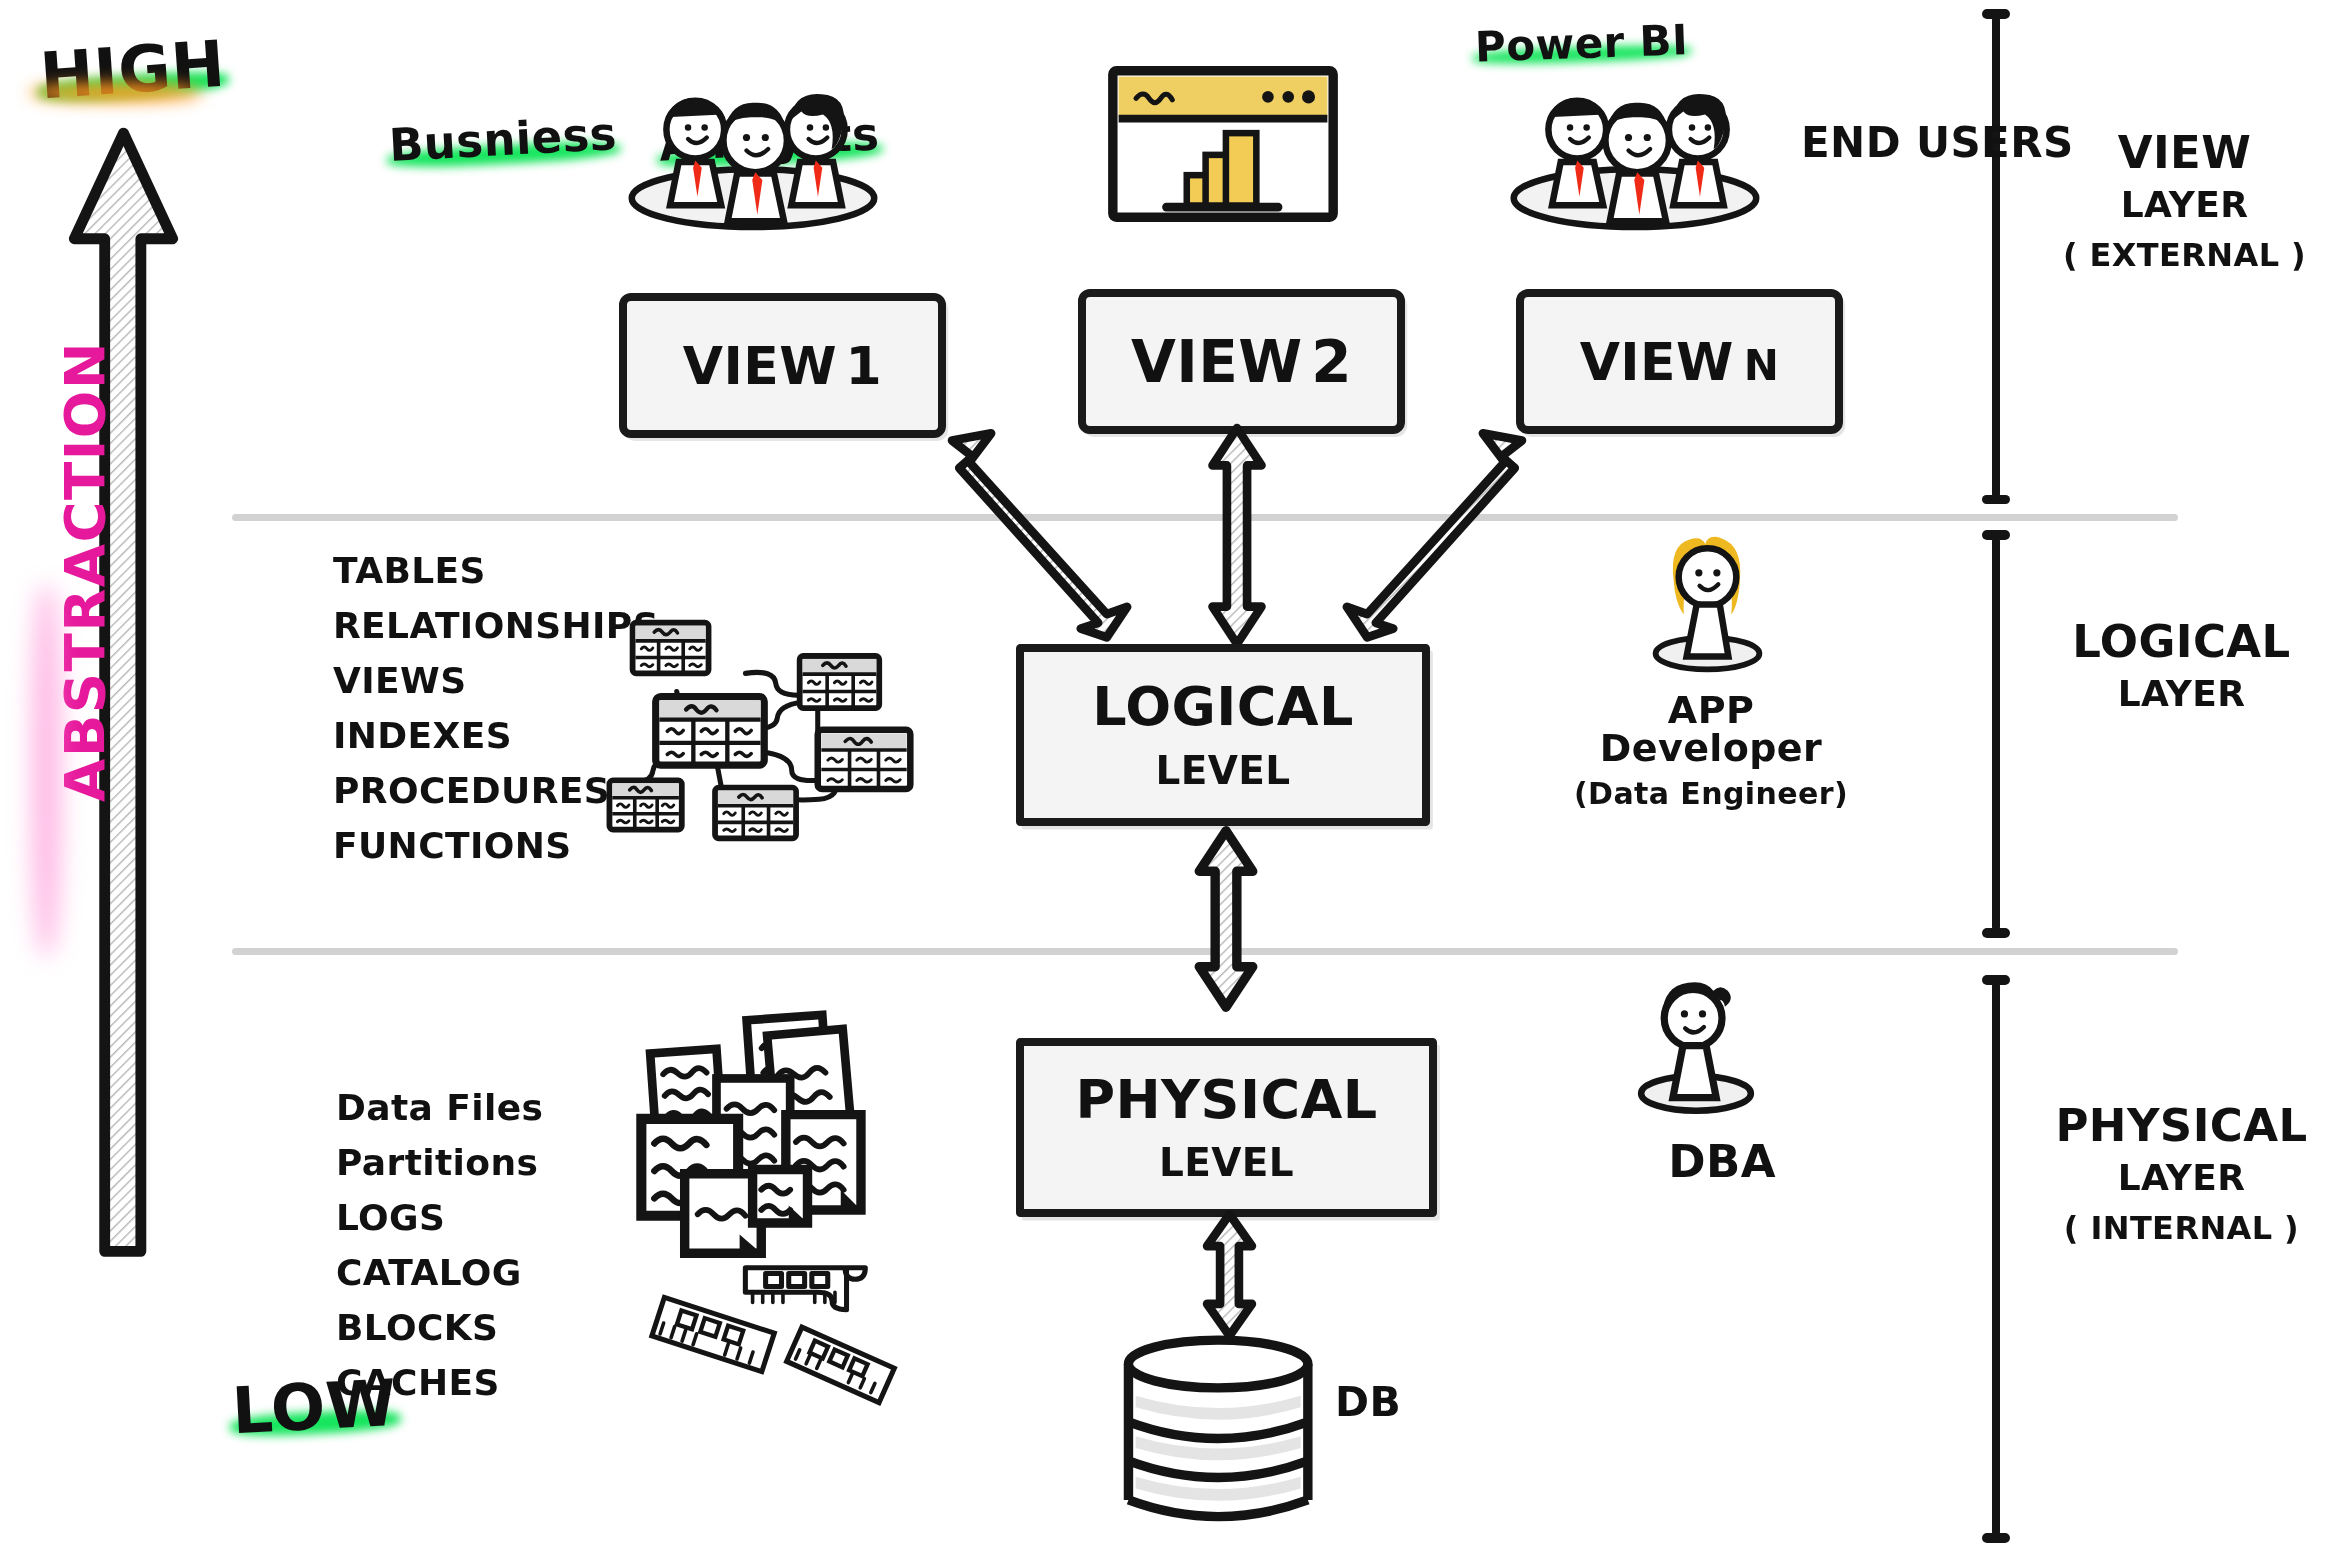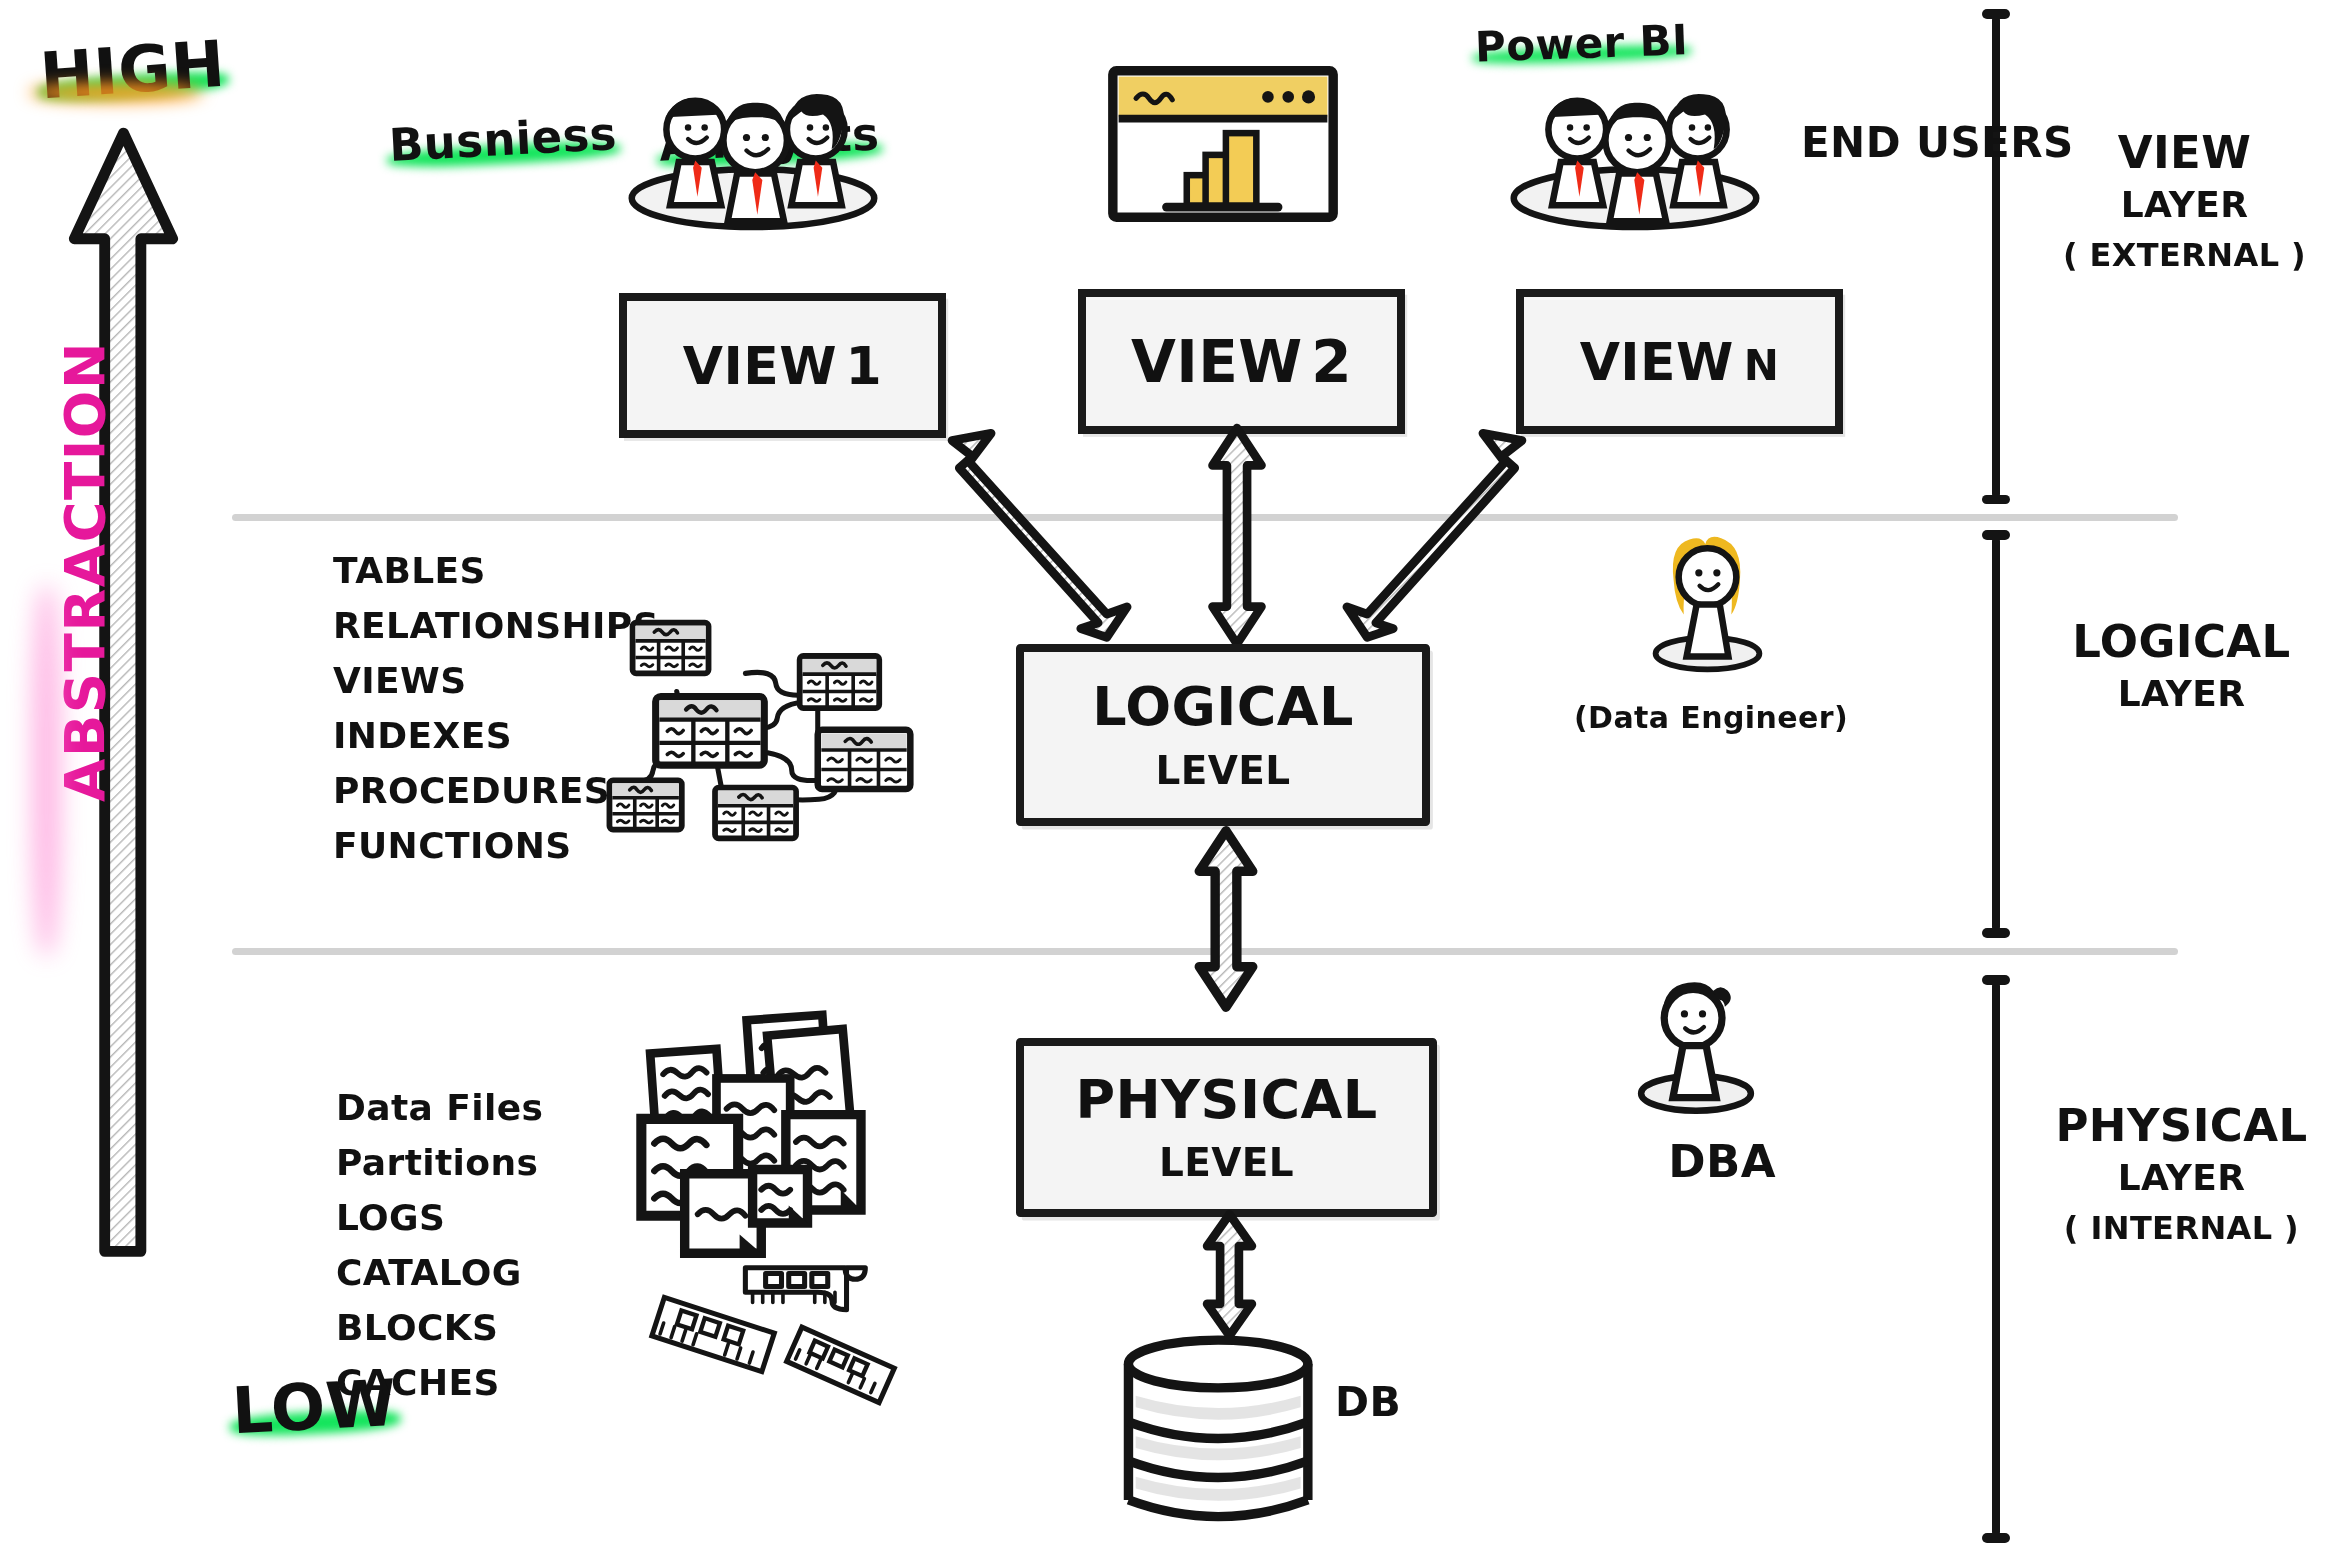--- a/index.html
+++ b/index.html
@@ -14,21 +14,21 @@
   .hl-green::after{background:#14e55c;}
   .hl-yellow::after{background:#ffe93d;}
   .hl-orange::after{background:#ff8a3d;}
   .hl-orange2::after{background:linear-gradient(90deg,#ff7a3d,#ffc400,#ff7a3d);}
   .hl > span{position:relative;z-index:1;}
 
   
   .divider{background:#d2d2d2;height:6.5px;border-radius:3.6px;}
 
   
-  .vbox{background:#f4f4f4;border:8px solid #1a1a1a;border-radius:0;
+  .vbox{background:#f4f4f4;border:8px solid #1a1a1a;border-radius:12px;
         box-shadow:3.6px 4.3px 0 -1.4px rgba(0,0,0,.10);
         display:flex;align-items:center;justify-content:center;}
   .lvlbox{background:#f4f4f4;border:8px solid #1a1a1a;border-radius:4.3px;
           box-shadow:4.3px 5px 0 -1.4px rgba(0,0,0,.10);
           display:flex;flex-direction:column;align-items:center;justify-content:center;}
 
   
   .bracket{position:absolute;}
   .bracket .stem{position:absolute;left:10px;top:8.7px;bottom:8.7px;width:8px;background:#141414;border-radius:4.3px;}
   .bracket .cap{position:absolute;left:0;width:28px;height:9.4px;background:#141414;border-radius:5px;}
@@ -354,20 +354,21 @@
     <ellipse cx="95" cy="168" rx="72" ry="22" fill="#f0f0f0" stroke="#141414" stroke-width="8"></ellipse>
     <path d="M48 66 q-6 -48 22 -56 q16 -6 22 6 q4 -14 22 -8 q30 10 26 58 q-2 34 -12 48 q4 -44 -12 -58 q-20 10 -38 2 q-18 12 -16 56 q-12 -16 -14 -48z" fill="#eeb820"></path>
     <circle cx="95" cy="62" r="40" fill="#fff" stroke="#141414" stroke-width="9"></circle>
     <circle cx="83" cy="56" r="5" fill="#141414"></circle>
       <circle cx="108" cy="56" r="5" fill="#141414"></circle>
     <path d="M84 74 q12 13 26 -2" class="ink" stroke-width="6"></path>
     <path d="M80 100 L112 100 L124 172 L66 172 Z" fill="#fff" stroke="#141414" stroke-width="9"></path>
   </svg>
 </div>
 <div class="abs hand" style="left:1570px;top:691px;width:282px;text-align:center;">
+  <div style="font-size:38px;"><span class="hl hl-yellow"><span>APP Developer</span></span></div>
   <div style="font-size:30px;margin-top:11.6px;font-weight:600;"><span class="hl hl-yellow"><span>(Data Engineer)</span></span></div>
 </div>
 
 
 <div class="abs bracket" style="left:1982px;top:528px;width:29px;height:412px;">
   <div class="stem"></div>
     <div class="cap t"></div>
     <div class="cap b"></div>
 </div>
 <div class="abs hand lbl-layer" style="left:2037px;top:619px;width:289px;">

